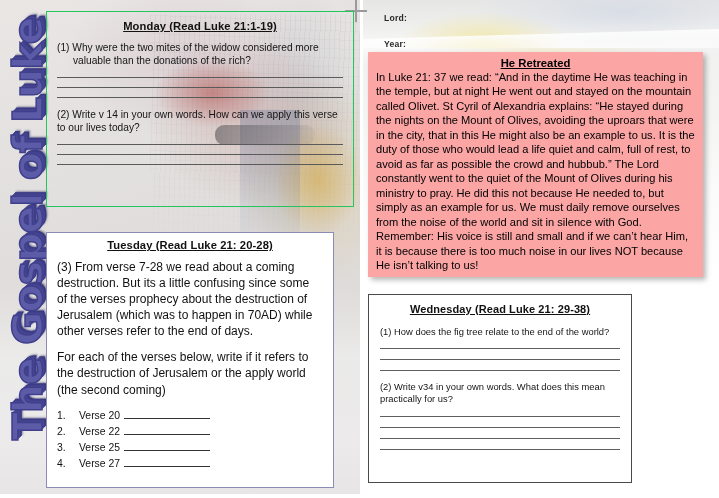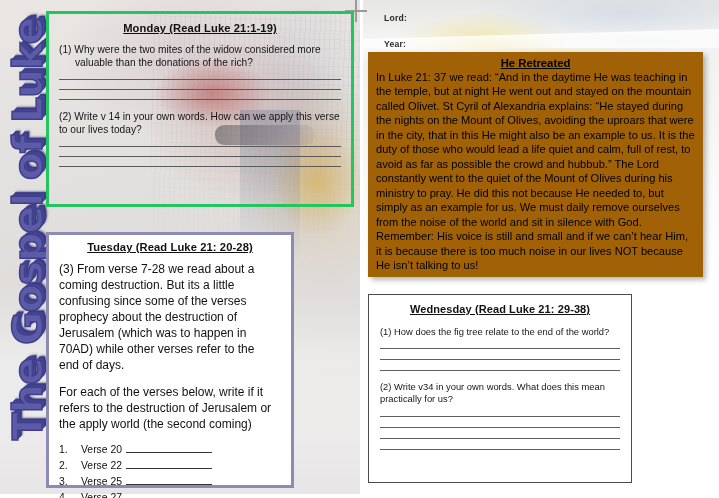--- a/index.html
+++ b/index.html
@@ -91,51 +91,51 @@
   }
 
   
   .reg-mark{position:absolute;left:345px;top:0px;width:22px;height:22px;}
   .reg-mark .v{position:absolute;left:10px;top:0;width:2px;height:22px;background:#9a9a9a;}
   .reg-mark .h{position:absolute;left:0;top:10px;width:22px;height:2px;background:#9a9a9a;}
 
   
   .qbox{
     position:absolute;background:rgba(255,255,255,0.0);
-    border:3px solid #22c55e;
+    border:1px solid #22c55e;
     box-sizing:border-box;
   }
   .qbox .inner{padding:7px 9px 6px 9px;}
   .box-title{
     text-align:center;font-weight:bold;font-size:11.2px;color:#111;
     text-decoration:underline;margin-bottom:9px;letter-spacing:0.1px;
   }
   .qtext{font-size:10.2px;color:#151515;line-height:1.32;margin:0 0 4px 0;}
   .qtext.indent-hang{padding-left:16px;text-indent:-16px;}
   .rule{height:0;border-bottom:1.2px solid #5a5a5a;margin:9px 0 0 0;}
 
   
   #box-monday{left:46px;top:11px;width:308px;height:196px;}
   #box-monday .inner{padding:8px 10px;}
 
   
-  #box-tuesday{left:46px;top:232px;width:248px;height:256px;border-color:#8b8bb5;background:#ffffff;}
+  #box-tuesday{left:46px;top:232px;width:288px;height:256px;border-color:#8b8bb5;background:#ffffff;}
   #box-tuesday .inner{padding:6px 10px 6px 10px;}
   #box-tuesday .box-title{margin-bottom:8px;}
   #box-tuesday .para{font-size:12px;line-height:1.34;color:#111;margin:0 4px 10px 0;}
   .verse-list{margin:0;padding:0;list-style:none;}
   .verse-list li{font-size:10.4px;color:#111;line-height:1.55;display:flex;align-items:baseline;}
   .verse-list li .num{width:22px;flex:0 0 22px;}
   .verse-list li .lbl{margin-right:4px;}
   .verse-list li .blank{display:inline-block;width:86px;border-bottom:1.2px solid #333;height:10px;}
 
   
   #box-yellow{
     position:absolute;left:368px;top:52px;width:335px;height:225px;
-    background:#a16207;box-shadow:3px 3px 5px rgba(0,0,0,0.28);
+    background:#fca5a5;box-shadow:3px 3px 5px rgba(0,0,0,0.28);
     box-sizing:border-box;padding:4px 8px 4px 8px;
   }
   #box-yellow .yl-title{
     text-align:center;font-weight:bold;font-size:11.3px;color:#000;
     text-decoration:underline;margin:1px 0 1px 0;
   }
   #box-yellow .yl-body{
     font-size:11.1px;line-height:1.305;color:#000;text-align:left;
   }
 

